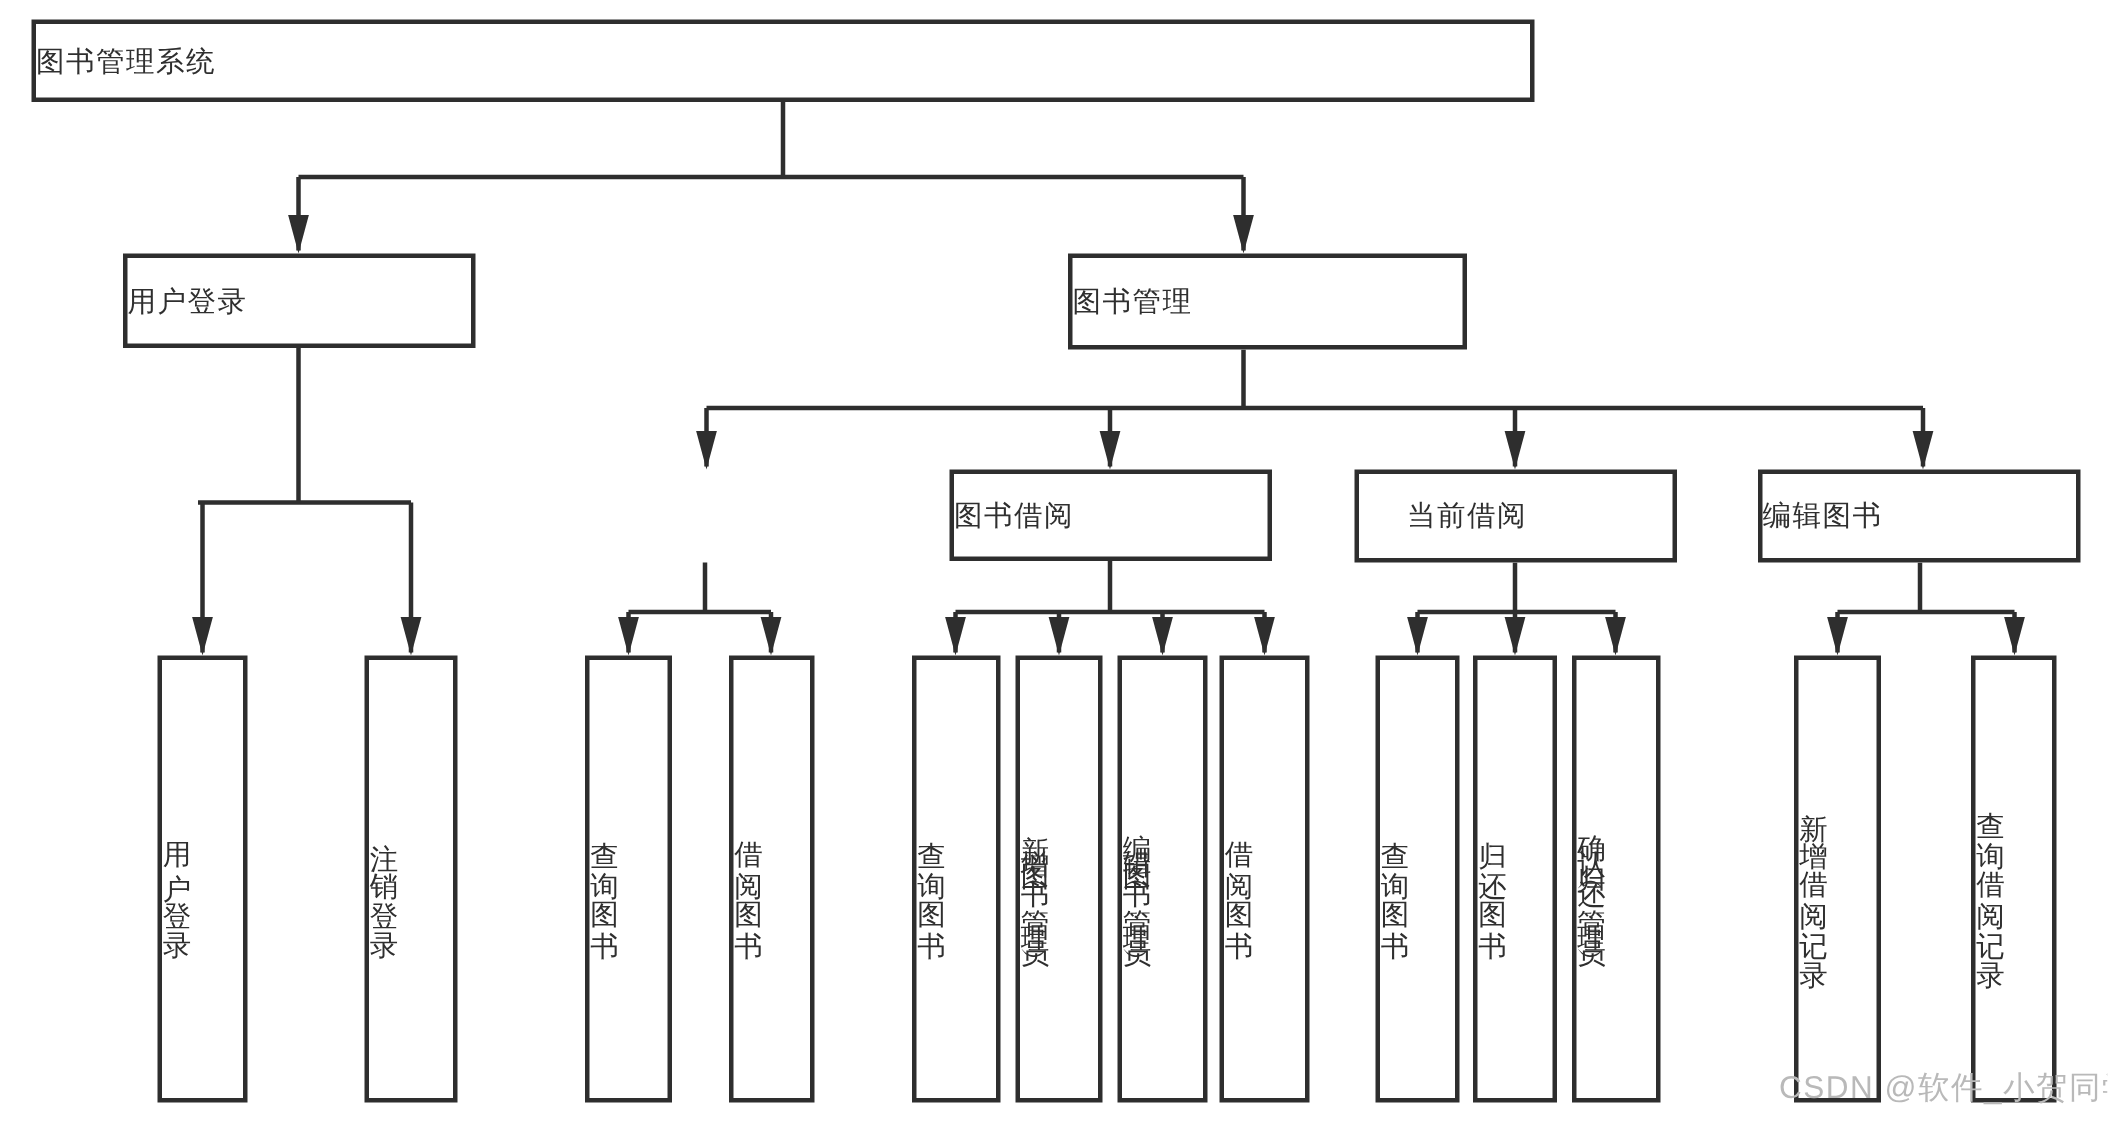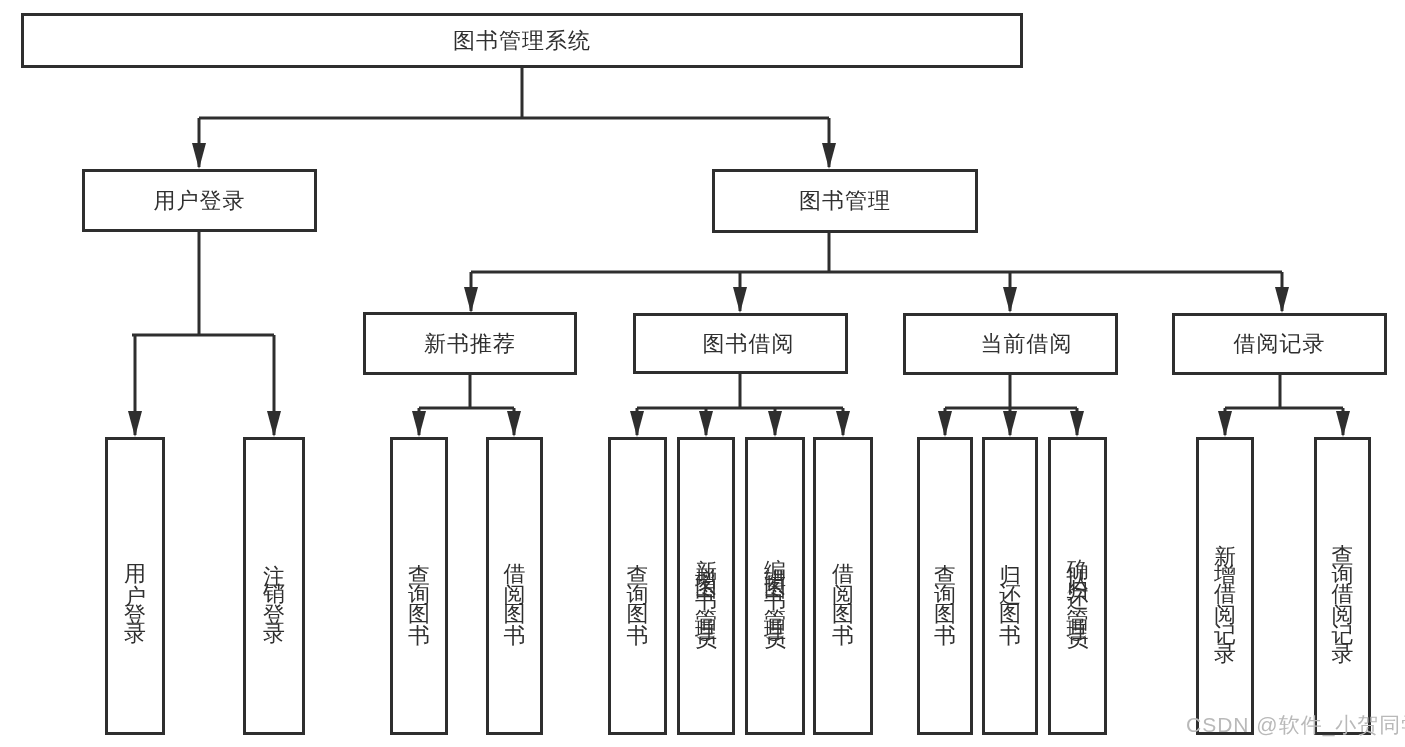--- a/index.html
+++ b/index.html
@@ -9,23 +9,23 @@
     background:#ffffff;
     font-family:"Liberation Sans","DejaVu Sans",sans-serif;
     overflow:hidden;
   }
   .wires{position:absolute;left:0;top:0;width:1405px;height:747px;}
   .node{
     position:absolute;
     box-sizing:border-box;
     background:#ffffff;
     border:3px solid #2e2e2e;
-    display:flex;align-items:center;justify-content:center;
+    display:flex;align-items:center;
     color:#2f2f2f;
-    font-size:22px;
+    font-size:19px;
     letter-spacing:1px;
     z-index:2;
   }
   .hbox{white-space:nowrap;}
   .vbox{z-index:2;}
   .vtext{
     writing-mode:vertical-rl;
     text-orientation:mixed;
     white-space:nowrap;
     line-height:1;
@@ -87,31 +87,28 @@
     <span>图书管理系统</span>
   </div>
 
   <div class="node hbox" style="left:82px;top:169px;width:235px;height:63px;">
     <span>用户登录</span>
   </div>
   <div class="node hbox" style="left:712px;top:169px;width:266px;height:64px;">
     <span>图书管理</span>
   </div>
 
-  <div class="node hbox" style="left:363px;top:312px;width:214px;height:63px;">
-    <span>新书推荐</span>
-  </div>
-  <div class="node hbox" style="left:633px;top:313px;width:215px;height:61px;padding-left:16px;">
+  <div class="node hbox" style="left:633px;top:313px;width:215px;height:61px;">
     <span>图书借阅</span>
   </div>
   <div class="node hbox" style="left:903px;top:313px;width:215px;height:62px;padding-left:32px;">
     <span>当前借阅</span>
   </div>
   <div class="node hbox" style="left:1172px;top:313px;width:215px;height:62px;">
-    <span>借阅记录</span>
+    <span>编辑图书</span>
   </div>
 
   <div class="node vbox" style="left:105px;top:437px;width:60px;height:298px;">
     <span class="vtext" style="letter-spacing: 20px;">用户登录</span>
   </div>
   <div class="node vbox" style="left:243px;top:437px;width:62px;height:298px;">
     <span class="vtext" style="letter-spacing: 20px;">注销登录</span>
   </div>
 
   <div class="node vbox" style="left:390px;top:437px;width:58px;height:298px;">

